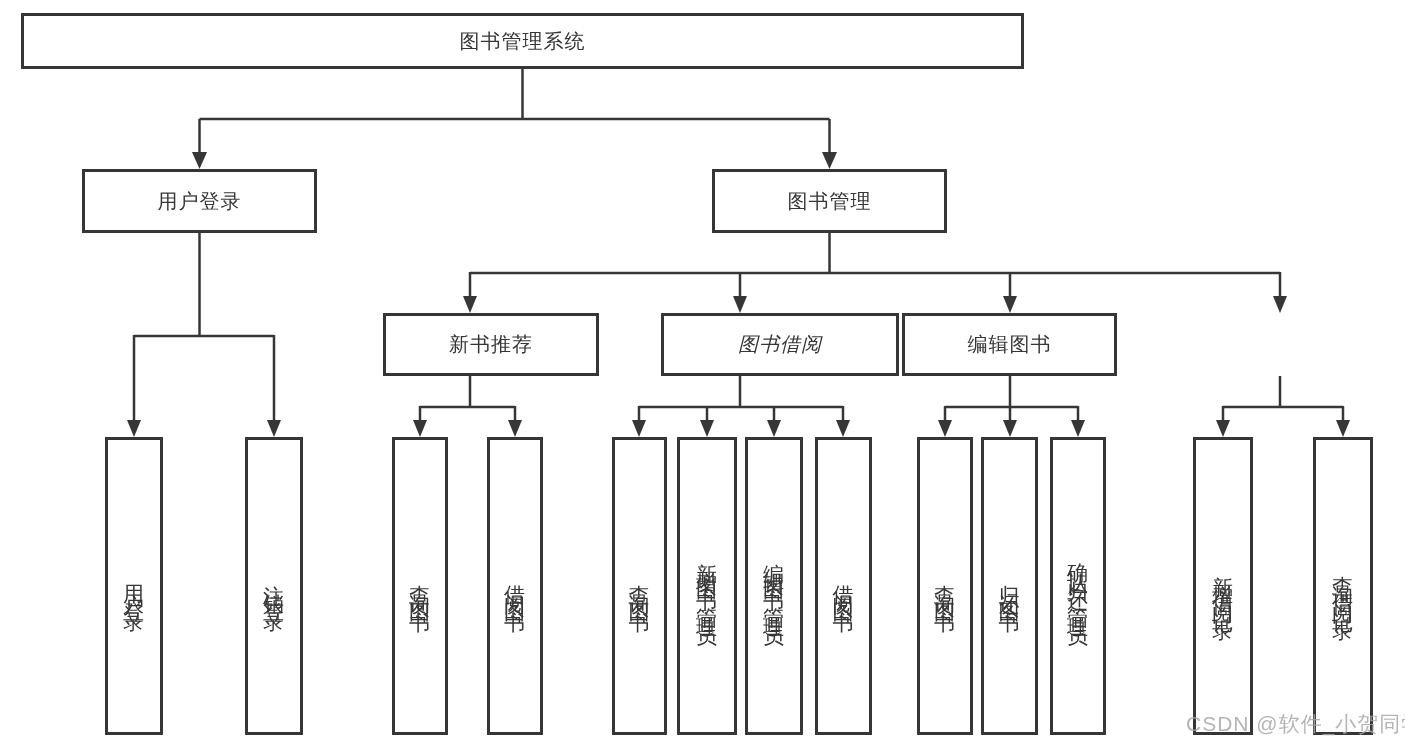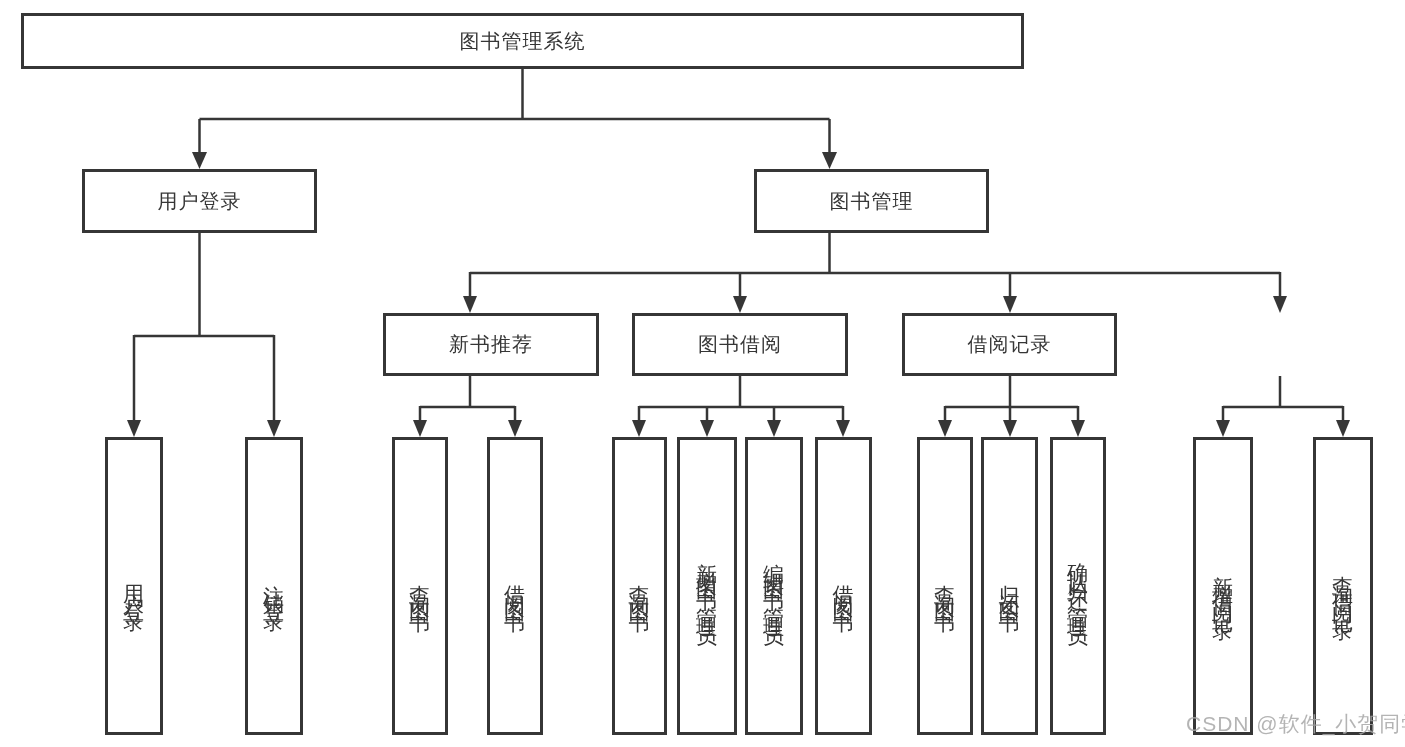--- a/index.html
+++ b/index.html
@@ -146,25 +146,25 @@
     </g>
     <g fill="#363636" stroke="none">
       <path d="M1216,420 L1230,420 L1223,437 Z"></path>
       <path d="M1336,420 L1350,420 L1343,437 Z"></path>
     </g>
   </svg>
 
   <div class="node hnode" style="left:21px; top:13px; width:1003px; height:56px;">图书管理系统</div>
 
   <div class="node hnode" style="left:82px; top:169px; width:235px; height:64px;">用户登录</div>
-  <div class="node hnode" style="left:712px; top:169px; width:235px; height:64px;margin-left:42px;">图书管理</div>
+  <div class="node hnode" style="left:712px; top:169px; width:235px; height:64px;">图书管理</div>
 
   <div class="node hnode" style="left:362px; top:313px; width:216px; height:63px;margin-left:21px;">新书推荐</div>
-  <div class="node hnode" style="left:632px; top:313px; width:216px; height:63px;">图书借阅</div>
-  <div class="node hnode" style="left:902px; top:313px; width:215px; height:63px;">借阅记录</div>
+  <div class="node hnode" style="left:661px; top:313px; width:238px; height:63px;font-style:italic;">图书借阅</div>
+  <div class="node hnode" style="left:902px; top:313px; width:215px; height:63px;">编辑图书</div>
 
   <div class="node vnode" style="left:105px; top:437px; width:58px; height:298px;">
     <span>用户登录</span>
   </div>
   <div class="node vnode" style="left:245px; top:437px; width:58px; height:298px;">
     <span>注销登录</span>
   </div>
 
   <div class="node vnode" style="left:392px; top:437px; width:56px; height:298px;">
     <span>查询图书</span>

